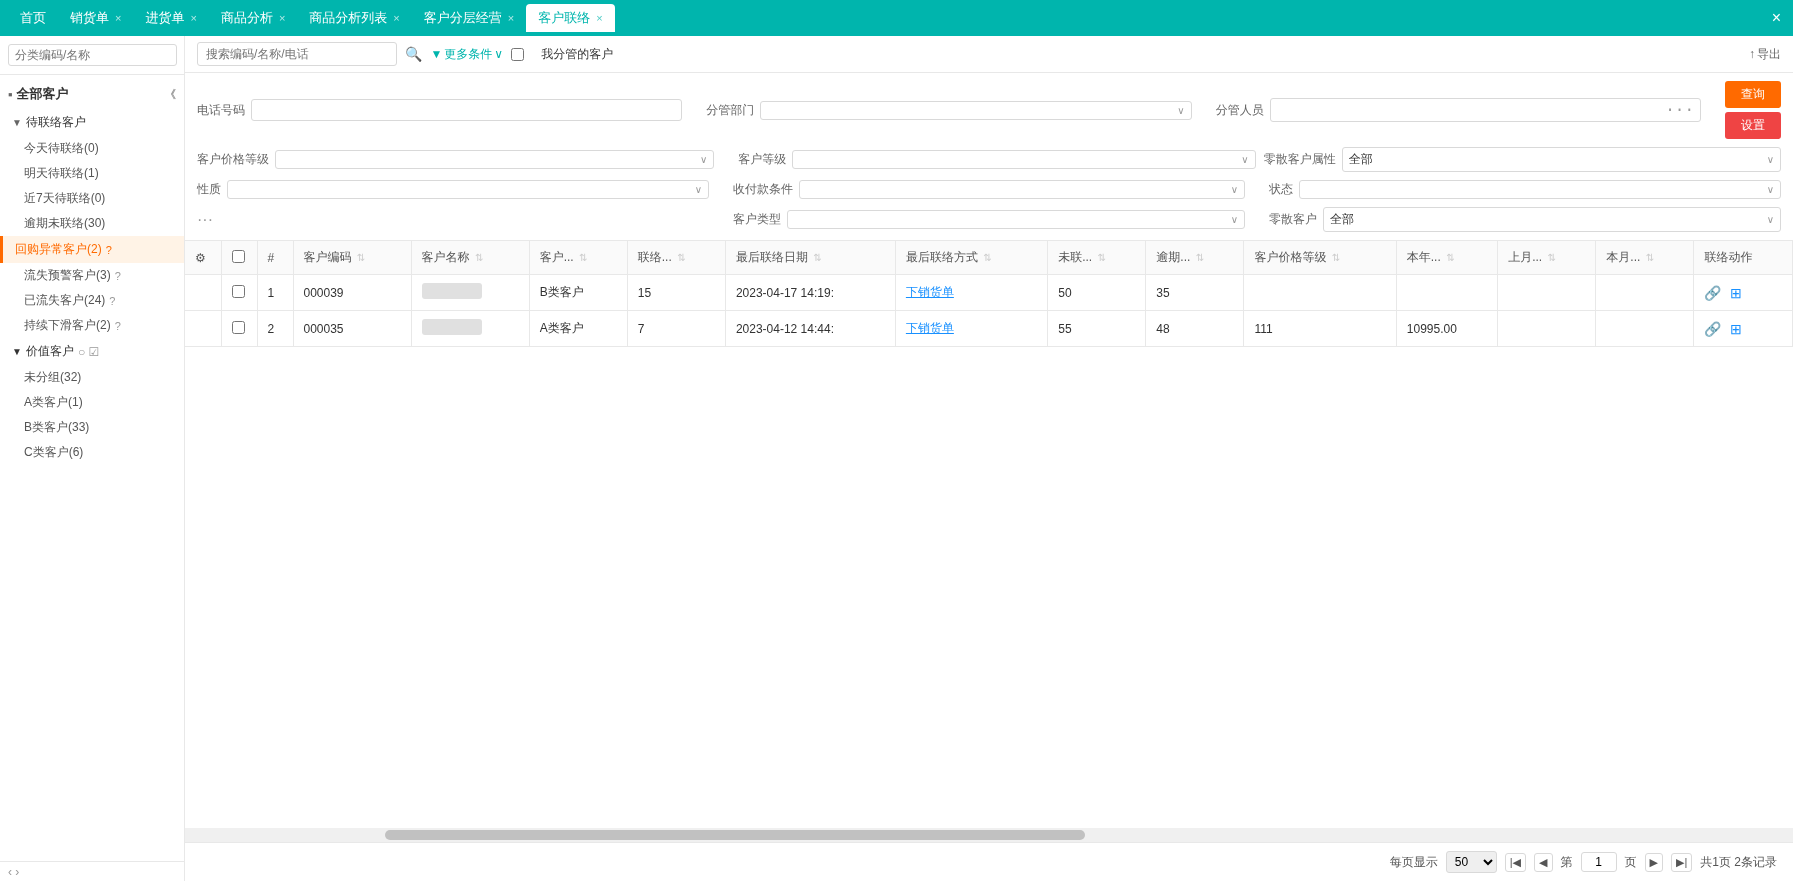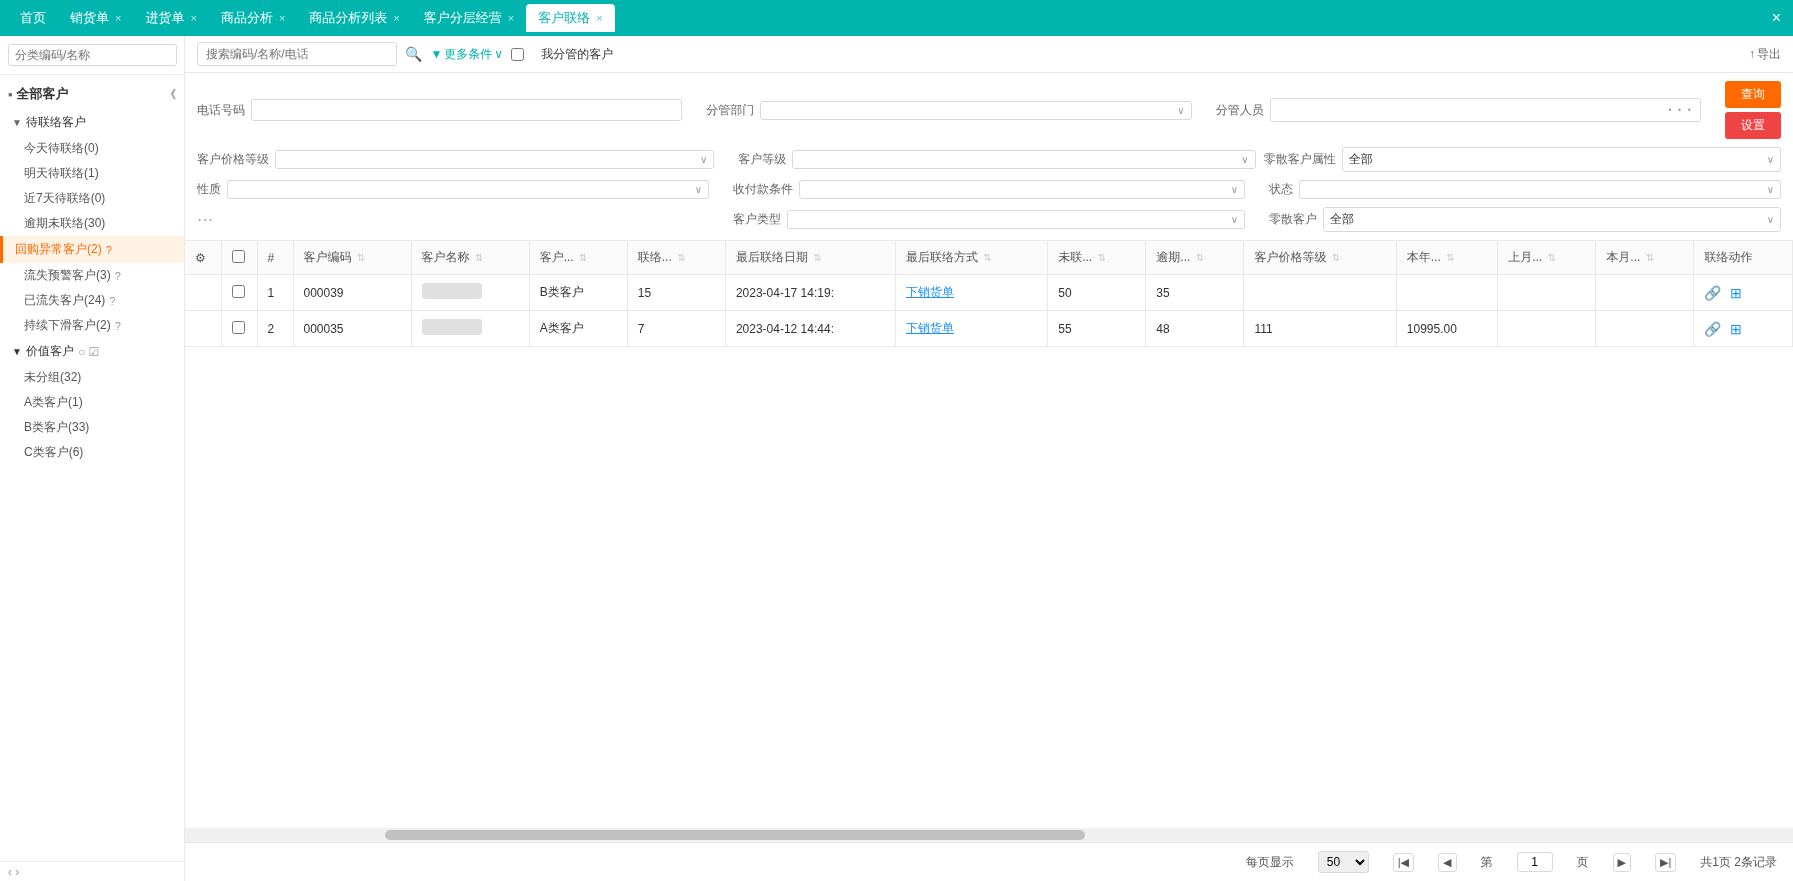--- a/index.html
+++ b/index.html
@@ -142,21 +142,21 @@
     .tooltip-box {
       position: absolute; left: 0; top: 228px; background: #fff;
       border: 1px solid #d9d9d9; border-radius: 4px; padding: 8px 12px;
       font-size: 12px; color: #333; box-shadow: 0 2px 8px rgba(0,0,0,0.15);
       max-width: 320px; z-index: 100;
     }
 
     
     .table-footer {
       background: #fff; border-top: 1px solid #e8e8e8; padding: 8px 16px;
-      display: flex; align-items: center; justify-content: flex-end; gap: 24px;
+      display: flex; align-items: center; justify-content: flex-end; gap: 8px;
       font-size: 12px; color: #555;
     }
     .pagination-select {
       border: 1px solid #d9d9d9; border-radius: 3px; padding: 2px 4px;
       font-size: 12px;
     }
     .pagination-btn {
       cursor: pointer; color: #555; padding: 2px 4px; border: 1px solid #d9d9d9;
       border-radius: 3px; background: #fff; font-size: 11px;
     }

